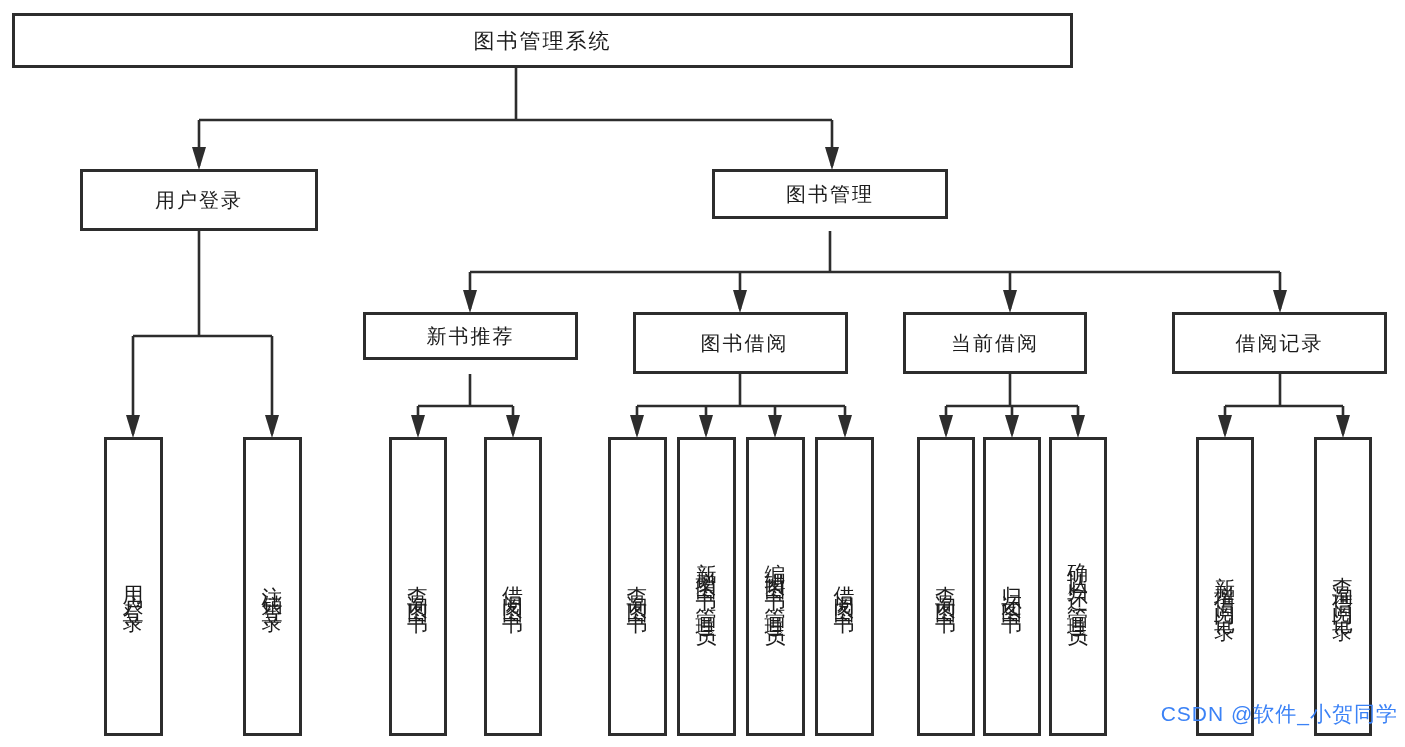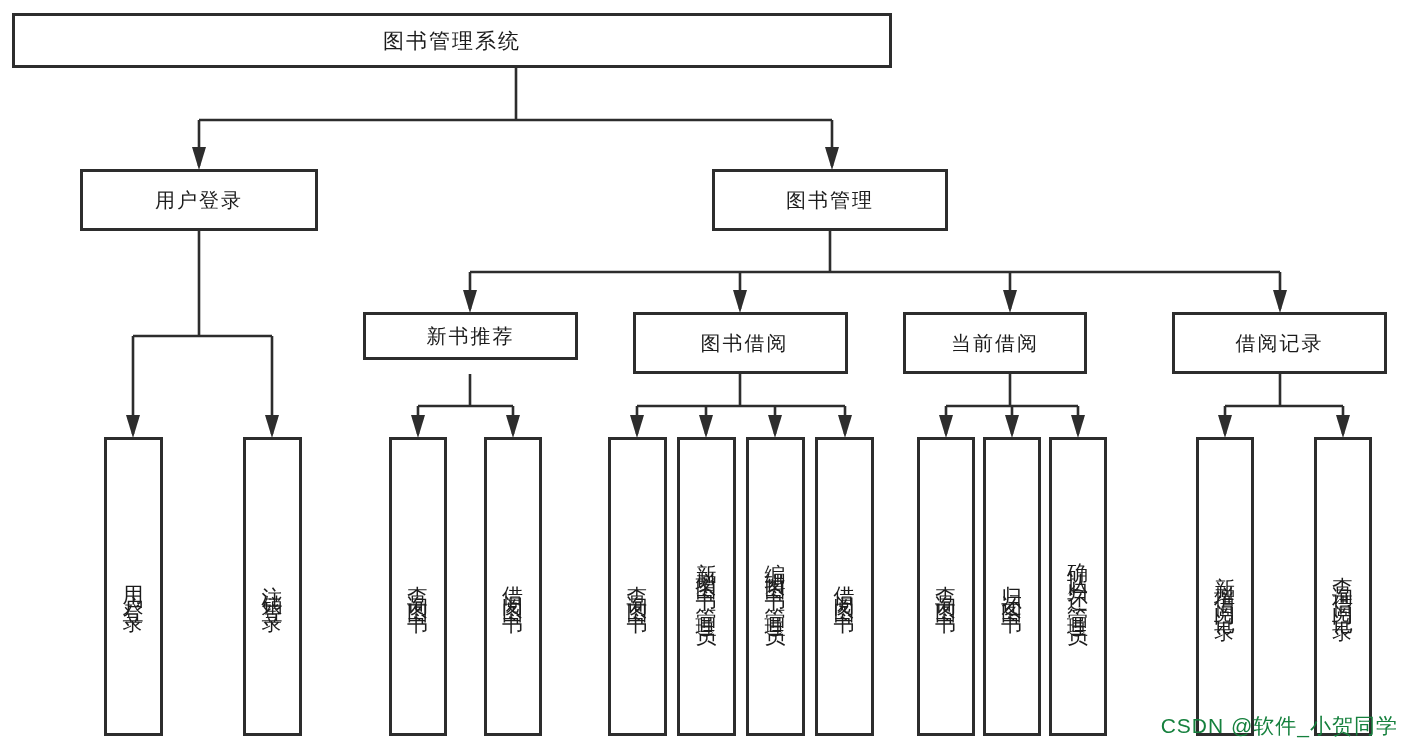--- a/index.html
+++ b/index.html
@@ -45,23 +45,23 @@
   }
   .leaf-node .vtext {
     writing-mode: vertical-rl;
     letter-spacing: 9px;
     line-height: 1;
     text-align: center;
   }
   #watermark {
     position: absolute;
     right: 7px;
-    bottom: 7px;
+    bottom: 19px;
     font-size: 21px;
-    color: #15803d;
+    color: #3b82f6;
     letter-spacing: 1px;
     z-index: 5;
     white-space: nowrap;
   }
 </style>
 </head>
 <body>
 
 <div id="canvas">
 
@@ -101,28 +101,28 @@
       <polygon points="768,415 782,415 775,438"></polygon>
       <polygon points="838,415 852,415 845,438"></polygon>
       <polygon points="939,415 953,415 946,438"></polygon>
       <polygon points="1005,415 1019,415 1012,438"></polygon>
       <polygon points="1071,415 1085,415 1078,438"></polygon>
       <polygon points="1218,415 1232,415 1225,438"></polygon>
       <polygon points="1336,415 1350,415 1343,438"></polygon>
     </g>
   </svg>
 
-  <div class="node h-node root-node" style="left:12px;top:13px;width:880px;height:55px;">
+  <div class="node h-node root-node" style="left:12px;top:13px;width:1061px;height:55px;">
     <span>图书管理系统</span>
   </div>
 
   <div class="node h-node" style="left:80px;top:169px;width:238px;height:62px;">
     <span>用户登录</span>
   </div>
-  <div class="node h-node" style="left:712px;top:169px;width:236px;height:62px;">
+  <div class="node h-node" style="left:712px;top:169px;width:236px;height:50px;">
     <span>图书管理</span>
   </div>
 
   <div class="node h-node" style="left:363px;top:312px;width:215px;height:48px;">
     <span>新书推荐</span>
   </div>
   <div class="node h-node" style="left:633px;top:312px;width:215px;height:62px;padding-left:8px;">
     <span>图书借阅</span>
   </div>
   <div class="node h-node" style="left:903px;top:312px;width:184px;height:62px;">

